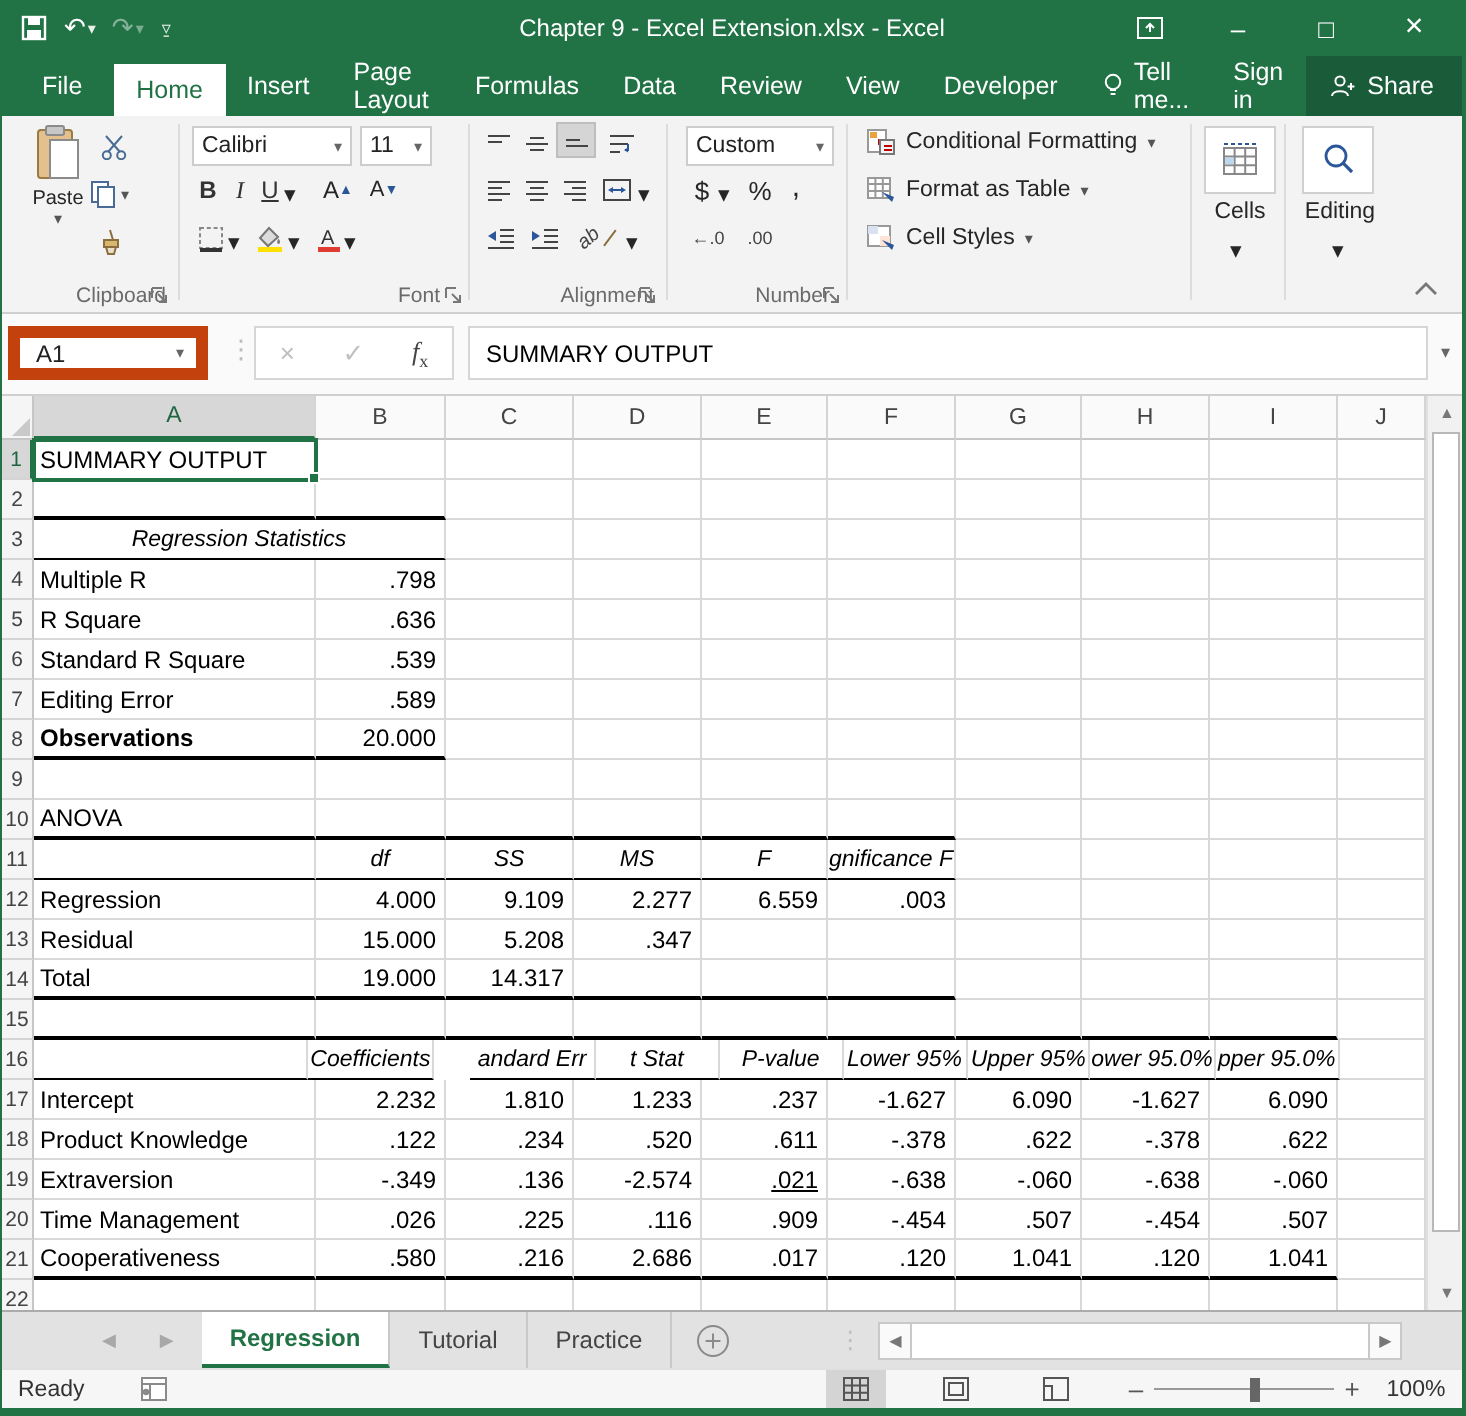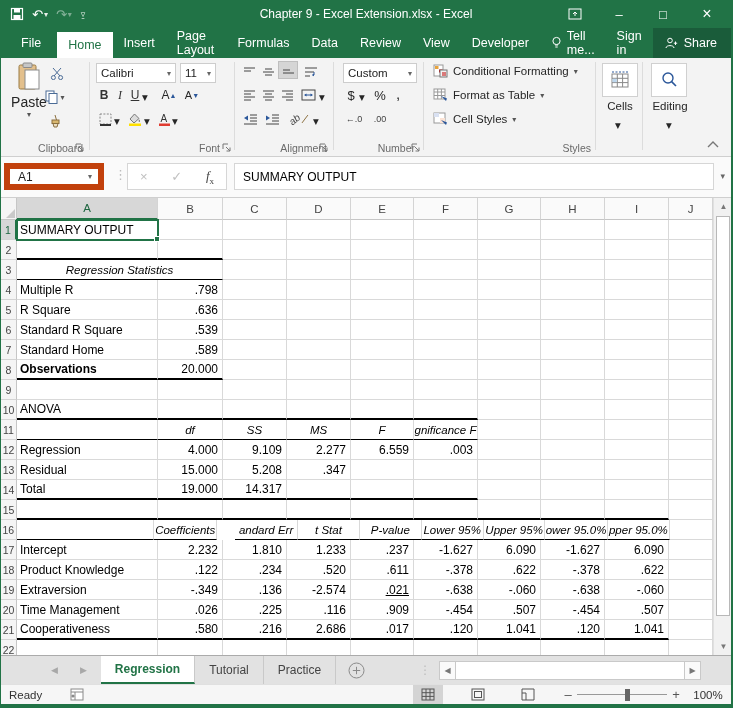--- a/index.html
+++ b/index.html
@@ -27,21 +27,21 @@
   .mtab.tellme .bulb{margin-right:5px;display:flex;}
   .mright{margin-left:auto;display:flex;align-items:stretch;}
   .share-block{background:#1A5C3A;display:flex;align-items:center;padding:0 14px 0 12px;gap:6px;}
   
   .ribbon{position:absolute;left:0;top:58px;width:100%;height:99px;background:#F3F3F3;
           border-bottom:1px solid #CFCFCF;font-size:11.5px;color:#262626;}
   .rdiv{position:absolute;top:4px;height:88px;width:1px;background:#DCDCDC;}
   .glabel{position:absolute;top:84px;height:14px;font-size:10.5px;color:#6a6a6a;text-align:right;}
   .launcher{position:absolute;top:85px;width:10px;height:10px;}
   .bigbtn{position:absolute;display:flex;flex-direction:column;align-items:center;width:44px;}
-  .bigbtn .lbl{font-size:14px;margin-top:2px;text-align:center;}
+  .bigbtn .lbl{font-size:10px;margin-top:2px;text-align:center;}
   .bigbtn .dd{font-size:8px;color:#555;}
   .sbtn{position:absolute;display:flex;align-items:center;justify-content:center;height:18px;}
   .sbtn .dd{font-size:8px;color:#555;margin-left:2px;}
   .combo{position:absolute;height:20px;background:#fff;border:1px solid #CDCDCD;display:flex;
          align-items:center;font-size:11.5px;padding:0 4px;justify-content:space-between;color:#222;}
   .combo .dd{font-size:8px;color:#666;margin-left:4px;}
   .fontbtn{font-size:12px;color:#333;}
   .bI{font-style:italic;font-family:"Liberation Serif",serif;}
   .bU{text-decoration:underline;}
   .hilite{background:#D5D5D5;border:1px solid #BEBEBE;}
@@ -399,21 +399,20 @@
     <div class="stylerow" style="left:432px;top:54px">
       <svg width="15" height="14" viewBox="0 0 15 14">
         <rect x="1" y="1" width="11" height="10" fill="#fff" stroke="#999"></rect>
         <rect x="1" y="1" width="5" height="4" fill="#D9E1F2"></rect>
           <rect x="7" y="6" width="5" height="5" fill="#FCE4D6"></rect>
         <path d="M8 8 L13 13 L14 10.5 Z" fill="#2B579A"></path>
       </svg>
       <span>Cell Styles</span>
       <span class="dd">▾</span>
     </div>
-    <div class="glabel" style="left:430px;width:160px">Styles</div>
 
     <div class="boxbtn" style="left:601px;top:5px">
       <svg width="20" height="18" viewBox="0 0 20 18">
         <rect x="2" y="3" width="16" height="13" fill="#fff" stroke="#888"></rect>
         <path d="M2 7.3 L18 7.3 M2 11.6 L18 11.6 M7.3 3 L7.3 16 M12.6 3 L12.6 16" stroke="#888"></path>
         <rect x="2.5" y="7.8" width="4.3" height="3.4" fill="#BDD7EE"></rect>
         <path d="M2 1 L18 1" stroke="#2B579A" stroke-dasharray="2 1.5"></path>
       </svg>
     </div>
     <div class="boxlbl" style="left:596px;top:42px;width:46px">Cells</div>
@@ -541,21 +540,21 @@
           <div class="cell" style="width: 64px;"></div>
           <div class="cell" style="width: 63px;"></div>
           <div class="cell" style="width: 64px;"></div>
           <div class="cell" style="width: 63px;"></div>
           <div class="cell" style="width: 64px;"></div>
           <div class="cell" style="width: 64px;"></div>
           <div class="cell" style="width: 44px;"></div>
         </div>
         <div class="grow">
           <div class="rh">7</div>
-          <div class="cell cl" style="width: 141px;">Standard Home</div>
+          <div class="cell cl" style="width: 141px;">Editing Error</div>
           <div class="cell cr" style="width: 65px;">.589</div>
           <div class="cell" style="width: 64px;"></div>
           <div class="cell" style="width: 64px;"></div>
           <div class="cell" style="width: 63px;"></div>
           <div class="cell" style="width: 64px;"></div>
           <div class="cell" style="width: 63px;"></div>
           <div class="cell" style="width: 64px;"></div>
           <div class="cell" style="width: 64px;"></div>
           <div class="cell" style="width: 44px;"></div>
         </div>

